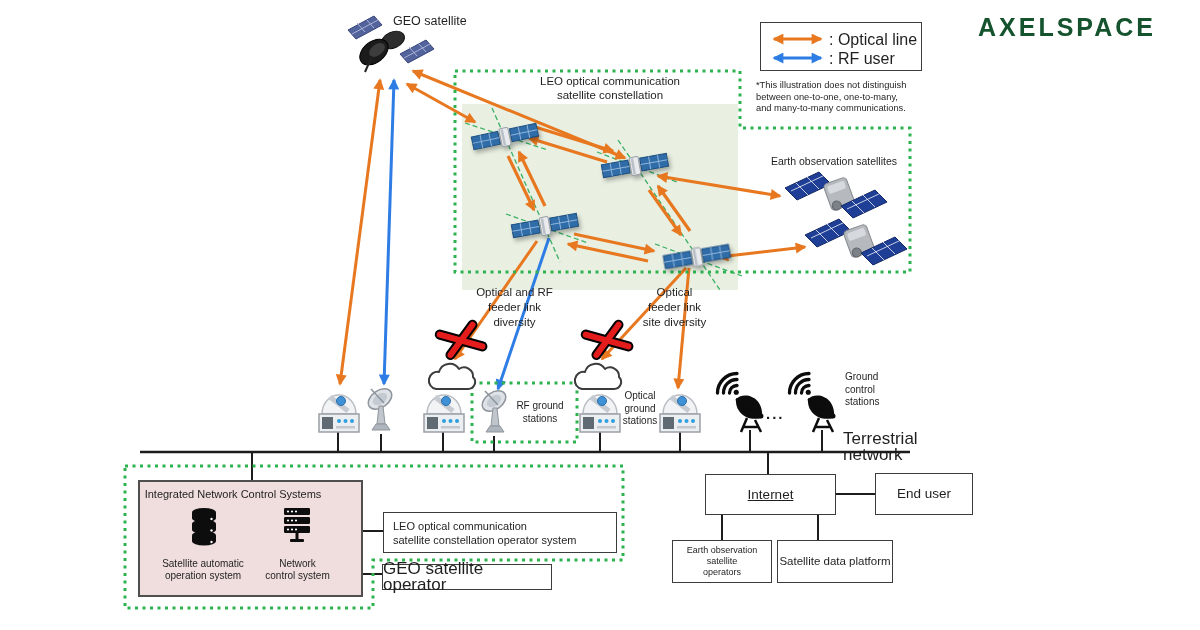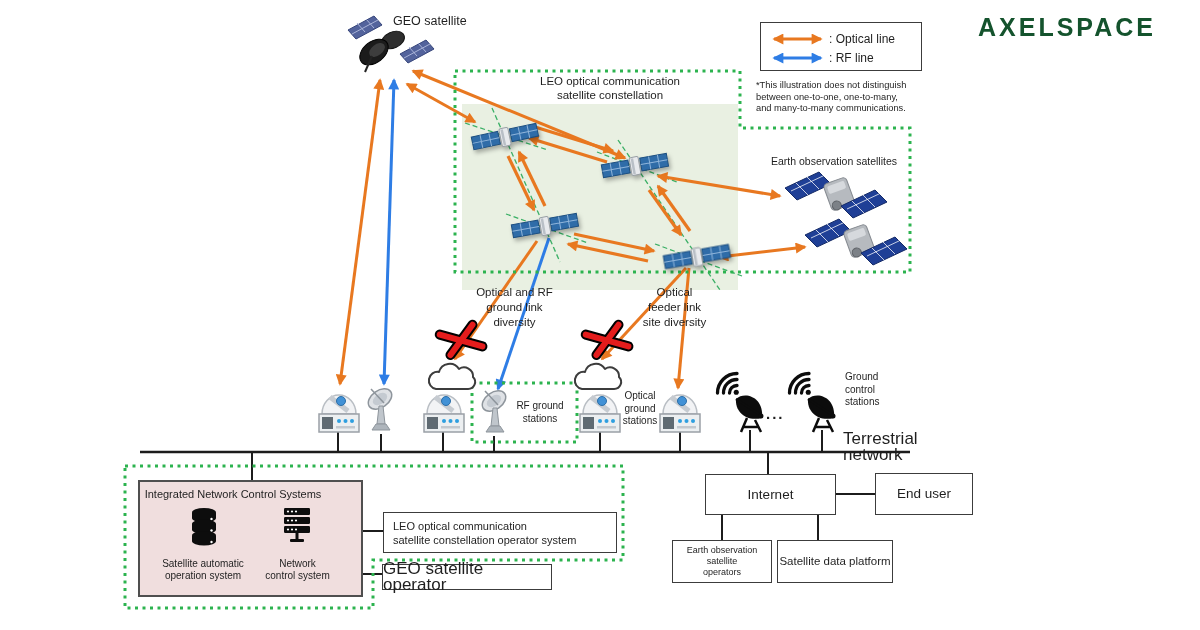--- a/index.html
+++ b/index.html
@@ -27,42 +27,42 @@
   .pinkbox{position:absolute;background:#f0dede;border:2px solid #4f4f4f;box-sizing:border-box;}
   .palegreen{position:absolute;background:#e9f0e2;}
   
   .t9{font-size:9px;line-height:11px;}
   .t93{font-size:9.3px;line-height:11.5px;}
   .t95{font-size:10px;line-height:11.5px;}
   .t10{font-size:10px;line-height:12.5px;}
   .t105{font-size:10.5px;line-height:13px;}
   .t11{font-size:11px;line-height:14px;}
   .t115{font-size:11.5px;line-height:15px;}
-  .t12{font-size:12px;line-height:15px;}
+  .t12{font-size:16px;line-height:15px;}
   .t125{font-size:12.5px;line-height:15px;}
   .t13{font-size:17px;line-height:16px;}
   .t135{font-size:13.5px;line-height:16px;}
   .logo{font-size:25px;font-weight:700;letter-spacing:3px;color:#14532d;}
 </style>
 </head>
 <body>
 
 <div id="canvas">
 
   <div class="palegreen z1" style="left:462px;top:104px;width:276px;height:186px;"></div>
   <div class="box z1" style="left:760px;top:22px;width:162px;height:49px;"></div>
   <div class="pinkbox z1" style="left:138px;top:480px;width:225px;height:117px;"></div>
   <div class="box z1" style="left:383px;top:512px;width:234px;height:41px;justify-content:flex-start;">
     <span class="t11 pre" style="padding-left:9px;">LEO optical communication
 satellite constellation operator system</span>
   </div>
   <div class="box z1" style="left:382px;top:564px;width:170px;height:26px;">
     <span class="t13">GEO satellite operator</span>
   </div>
-  <div class="box z1" style="left:705px;top:474px;width:131px;height:41px;">
+  <div class="box z1" style="left:705px;top:474px;width:131px;height:41px;text-decoration:underline;">
     <span class="t135">Internet</span>
   </div>
   <div class="box z1" style="left:875px;top:473px;width:98px;height:42px;">
     <span class="t135">End user</span>
   </div>
   <div class="box z1" style="left:672px;top:540px;width:100px;height:43px;">
     <span class="t9 pre ctr">Earth observation
 satellite
 operators</span>
   </div>
@@ -315,27 +315,27 @@
   <div class="abs z3 logo" style="left:978px;top:13px;">AXELSPACE</div>
 
   <div class="abs z3 t125" style="left:393px;top:14px;width:100px;">GEO satellite</div>
 
   <div class="abs z3 t115 ctr pre" style="left:515px;top:74px;width:190px;line-height:14px;">LEO optical communication
 satellite constellation</div>
 
   <div class="abs z3 t105 ctr" style="left:755px;top:155px;width:158px;">Earth observation satellites</div>
 
   <div class="abs z3 t12" style="left:829px;top:32px;">: Optical line</div>
-  <div class="abs z3 t12" style="left:829px;top:51px;">: RF line</div>
+  <div class="abs z3 t12" style="left:829px;top:51px;">: RF user</div>
   <div class="abs z3 t93 pre" style="left:756px;top:80px;width:200px;">*This illustration does not distinguish
 between one-to-one, one-to-many,
 and many-to-many communications.</div>
 
   <div class="abs z3 t115 ctr pre" style="left:462px;top:285px;width:105px;">Optical and RF
-ground link
+feeder link
 diversity</div>
   <div class="abs z3 t115 ctr pre" style="left:622px;top:285px;width:105px;">Optical
 feeder link
 site diversity</div>
 
   <div class="abs z3 t10 ctr pre" style="left:505px;top:400px;width:70px;">RF ground
 stations</div>
   <div class="abs z3 t10 ctr pre" style="left:614px;top:390px;width:52px;">Optical
 ground
 stations</div>

